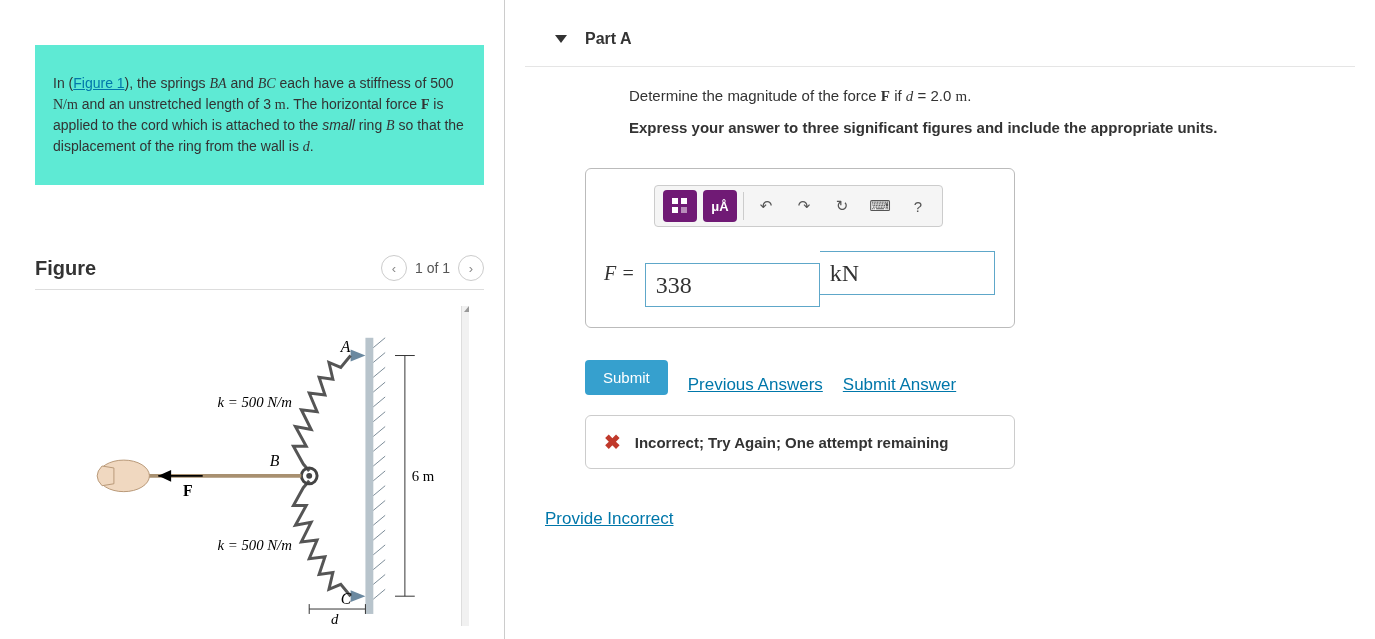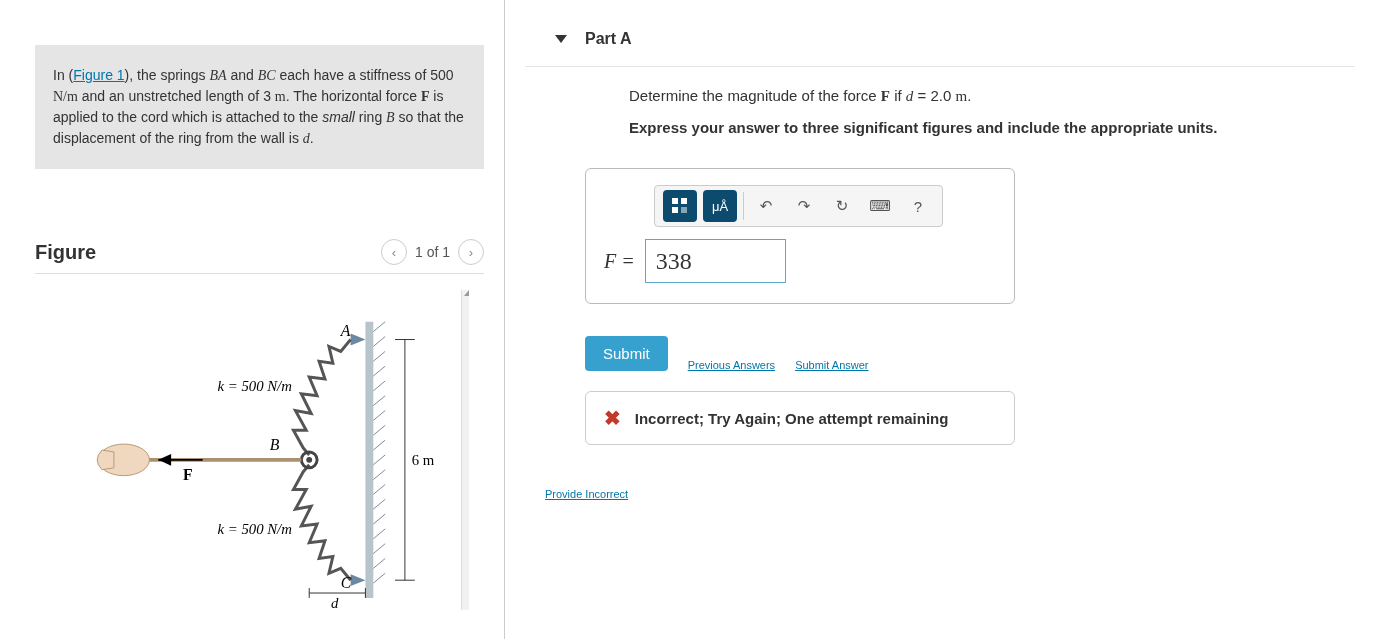--- a/index.html
+++ b/index.html
@@ -16,23 +16,23 @@
       width: 505px;
       padding: 0;
       position: relative;
       border-right: 1px solid #ccc;
     }
     .right-panel {
       flex: 1;
       padding: 0 20px;
     }
     .problem-box {
-      background: #e5e5e5;
+      background: #5eead4;
       margin: 45px 20px 20px 35px;
-      padding: 20px 18px;
+      padding: 28px 18px;
       color: #333;
       line-height: 1.5;
     }
     .problem-box a { color: #0077aa; text-decoration: underline; }
     .math-it { font-style: italic; font-family: 'Times New Roman', serif; }
     .math-rm { font-family: 'Times New Roman', serif; }
     .figure-header {
       display: flex;
       align-items: center;
       justify-content: space-between;
@@ -97,40 +97,40 @@
       gap: 6px;
       align-items: center;
       margin-left: 50px;
       margin-bottom: 12px;
     }
     .tool-btn {
       width: 32px; height: 32px;
       display: inline-flex; align-items:center; justify-content:center;
       border-radius: 4px; cursor: pointer; color: #555; font-size: 15px;
     }
-    .tool-btn.dark { background: #0c4a6e; color:#fff; width: 34px;}
+    .tool-btn.dark { background: #701a75; color:#fff; width: 34px; font-weight: bold;}
     .tool-sep { width:1px; height:28px; background:#ccc; }
     .input-row { display: flex; align-items: center; gap: 10px; }
     .input-row .lbl { font-style: italic; font-family:'Times New Roman',serif; font-size: 20px; }
     .val-input, .unit-input {
       border: 1px solid #5ea7c9;
       height: 44px;
       font-size: 24px;
       font-family: 'Times New Roman', serif;
       padding: 4px 10px;
       color: #333;
     }
-    .val-input { width: 141px; }
+    .val-input { width: 175px; margin-top: 24px; }
     .unit-input { width: 175px; border-left: none; margin-left: -10px; }
     .actions { margin: 14px 0 20px 0; display:flex; align-items:flex-end; gap: 20px;}
     .submit-btn {
       background: #36a0ce; color:#fff; border:none; border-radius:4px;
       padding: 9px 18px; font-size: 15px; cursor:pointer;
     }
-    .link { color:#0077aa; text-decoration: underline; cursor:pointer; font-size:11px; }
+    .link { color:#0077aa; text-decoration: underline; cursor:pointer; font-size:17px; }
     .feedback-box {
       border: 1px solid #ccc; border-radius:6px;
       padding: 14px 18px; display:inline-flex; align-items:center; gap: 14px;
       font-weight: bold; font-size: 15px; color:#333;
       min-width: 430px;
     }
     .x-icon { color:#c0392b; font-size: 20px; font-weight:bold; }
     .provide-feedback { margin: 40px 0 0 20px; }
     
     .diagram-svg { width: 100%; height: 100%; }
@@ -245,20 +245,21 @@
         <span class="tool-sep"></span>
         <span class="tool-btn">↶</span>
         <span class="tool-btn">↷</span>
         <span class="tool-btn">↻</span>
         <span class="tool-btn">⌨</span>
         <span class="tool-btn">?</span>
       </div>
       <div class="input-row">
         <span class="lbl">F =</span>
         <input class="val-input" value="338" style="">
+        <input class="unit-input" value="kN" style="">
       </div>
     </div>
 
     <div class="actions">
       <button class="submit-btn">Submit</button>
       <span class="link">Previous Answers</span>
       <span class="link">Submit Answer</span>
     </div>
 
     <div class="feedback-box">

